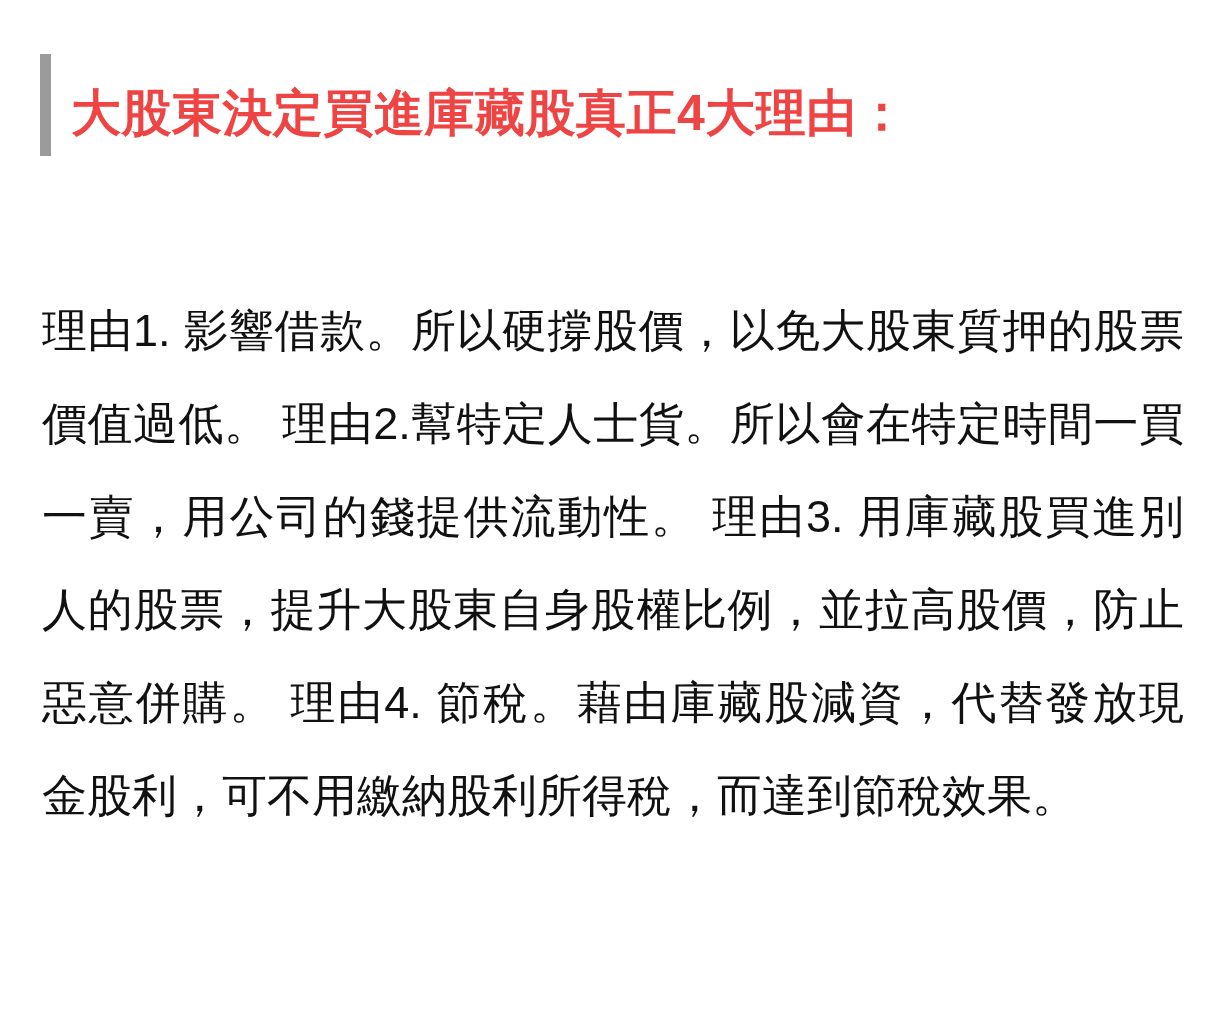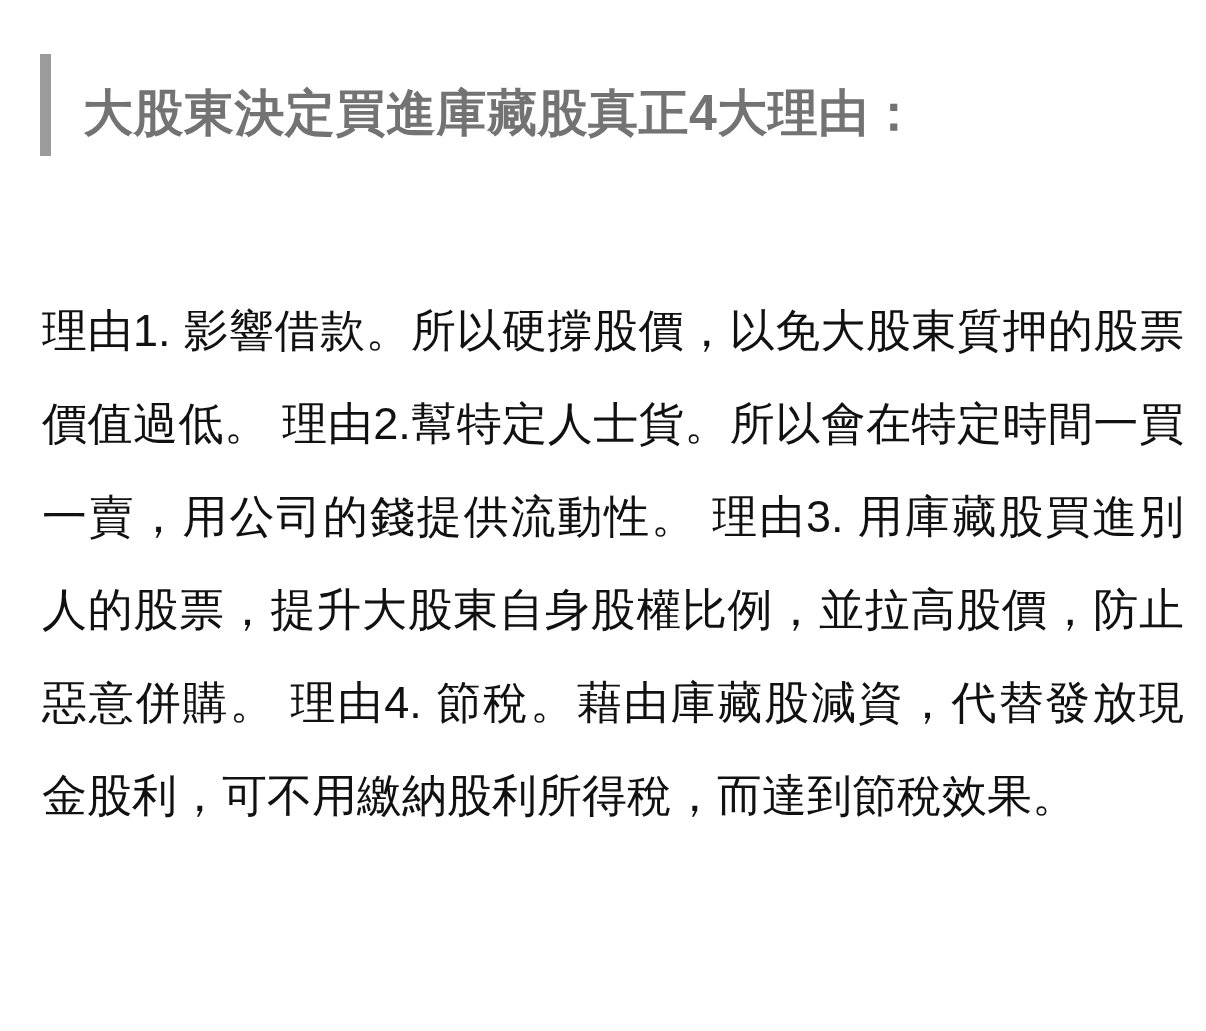--- a/index.html
+++ b/index.html
@@ -31,26 +31,26 @@
     box-sizing: border-box;
   }
   .heading-bar {
     width: 11px;
     height: 102px;
     background: #9b9b9b;
     flex: 0 0 auto;
     margin-top: 6px;
   }
   .heading-text {
-    margin-left: 32px;
+    margin-left: 20px;
     font-size: 50px;
     line-height: 1.24;
     font-weight: bold;
     letter-spacing: 0.5px;
-    color: #737373;
+    color: #ef4444;
     white-space: nowrap;
   }
 
   
   .body-wrap {
     padding: 62px 22px 0 42px;
     box-sizing: border-box;
   }
   .body-text {
     font-size: 45px;

